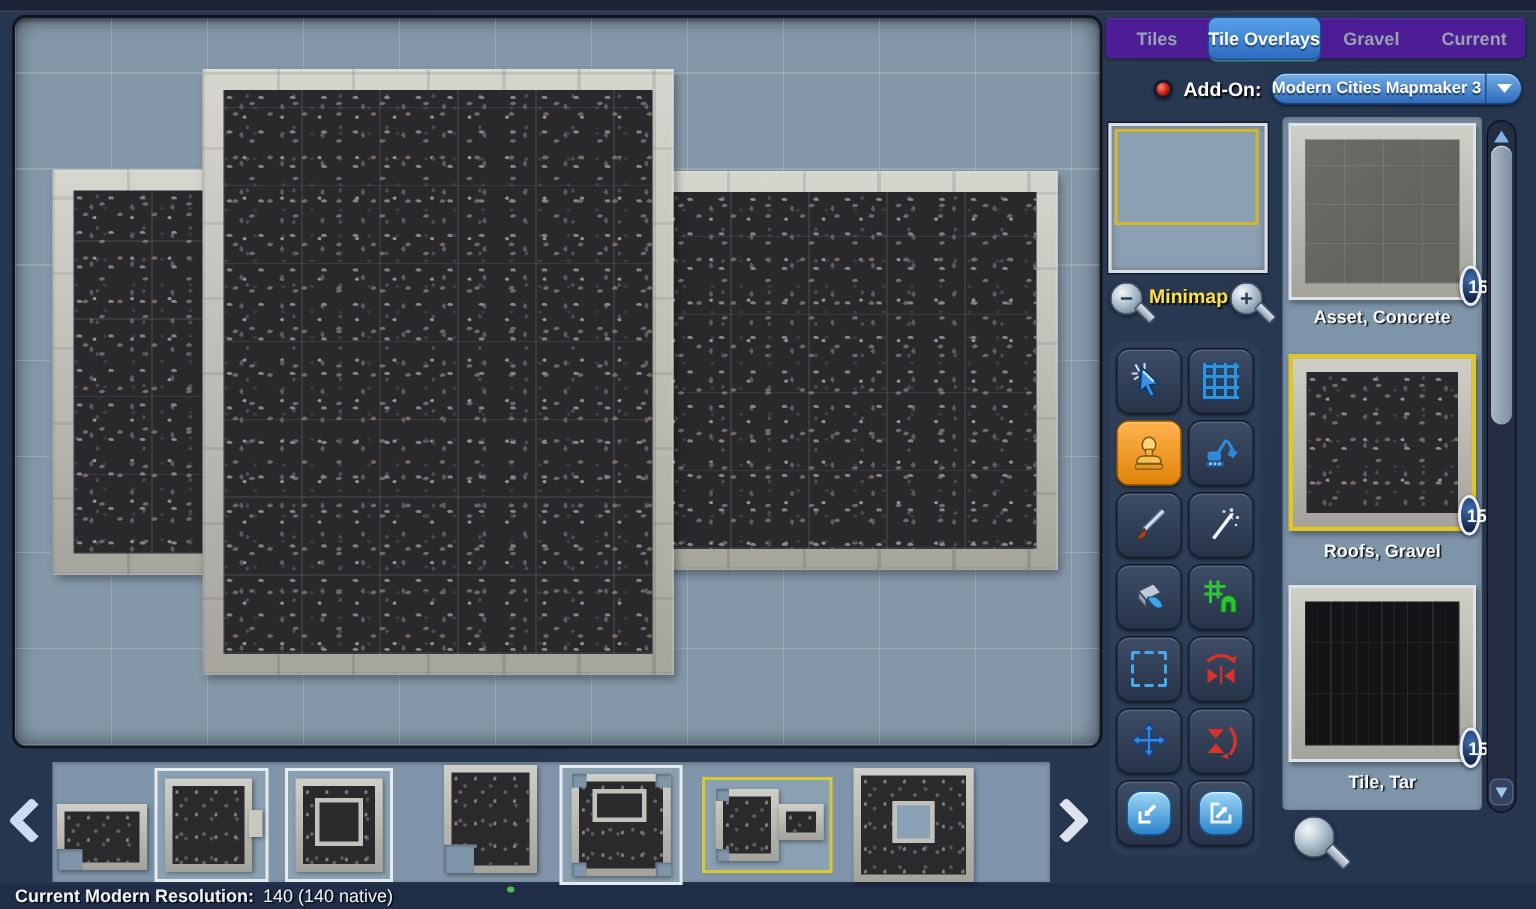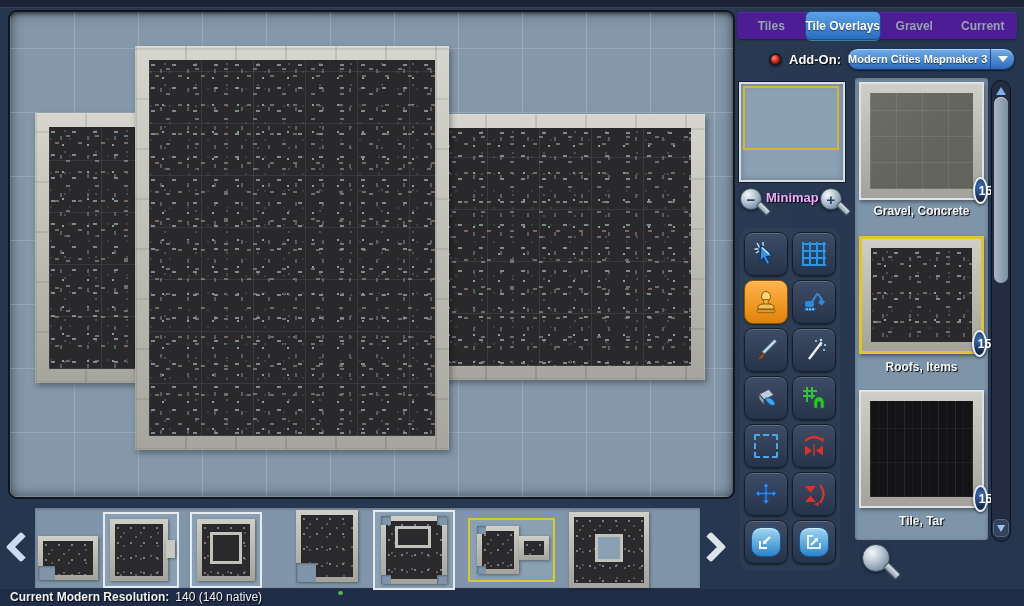--- a/index.html
+++ b/index.html
@@ -95,21 +95,21 @@
               background:linear-gradient(180deg,#74ade8,#2d6abc); border:1px solid #16365e;
               display:flex; align-items:center; box-shadow:inset 0 1px 0 rgba(255,255,255,.45), 0 1px 2px rgba(0,0,0,.5); }
   .dropdown .dd-text { flex:1; color:#fff; font-size:11px; font-weight:bold; text-shadow:0 1px 1px rgba(0,0,0,.6); white-space:nowrap; }
   .dropdown .dd-arrow { width:24px; align-self:stretch; border-left:1px solid #1d4a8c; display:flex; align-items:center; justify-content:center; }
   .dd-caret { width:0; height:0; border-left:5px solid transparent; border-right:5px solid transparent; border-top:6px solid #fff; }
 
   
   .minimap { left:739px; top:82px; width:106px; height:100px; background:#8ba0b2; border:2px solid #d9dfe4;
              box-shadow:0 0 0 1px #141b2a, inset 0 0 6px rgba(0,0,0,.25); }
   .mm-view { position:absolute; left:2px; top:2px; width:96px; height:64px; border:2px solid #d6b62c; }
-  .mm-label { left:766px; top:190px; width:52px; text-align:center; color:#f0abfc; font-size:13px; font-weight:bold; text-shadow:1px 1px 1px #000; }
+  .mm-label { left:766px; top:190px; width:52px; text-align:center; color:#fde047; font-size:13px; font-weight:bold; text-shadow:1px 1px 1px #000; }
   .lens { position:absolute; width:22px; height:22px; border-radius:50%;
           background:radial-gradient(circle at 35% 30%, #f4f8fa, #b8c6d2 40%, #7c93a6 75%, #55687a);
           border:1px solid #3e4e5e; box-shadow:0 1px 3px rgba(0,0,0,.55); cursor:pointer;
           display:flex; align-items:center; justify-content:center; font-weight:bold; color:#25425e; font-size:15px; line-height:1; }
   .lens::after { content:''; position:absolute; width:13px; height:5px; background:linear-gradient(#dfe6ec,#8fa0b0);
                  border:1px solid #4a5a6a; border-radius:2px; transform:rotate(45deg); right:-10px; bottom:-3px; }
   .lens.big { width:28px; height:28px; }
   .lens.big::after { width:16px; height:6px; right:-12px; bottom:-4px; }
 
   
@@ -377,27 +377,27 @@
       <path d="M17 12 v5 h-12 v-12 h5" fill="none" stroke="#fff" stroke-width="2" opacity="0.85"></path>
     </svg>
   </div>
 </div>
 
 <div class="abs palette">
   <div class="tile-preview" style="top:4px;">
     <div class="tex tex-concrete"></div>
     <div class="badge">15</div>
   </div>
-  <div class="tile-label" style="top:126px;">Gravel, Concrete</div>
+  <div class="tile-label" style="top:126px;">Asset, Concrete</div>
 
   <div class="tile-preview sel" style="top:158px;">
     <div class="tex gravel"></div>
     <div class="badge">15</div>
   </div>
-  <div class="tile-label" style="top:282px;">Roofs, Items</div>
+  <div class="tile-label" style="top:282px;">Roofs, Gravel</div>
 
   <div class="tile-preview" style="top:312px;">
     <div class="tex tex-tar"></div>
     <div class="badge">15</div>
   </div>
   <div class="tile-label" style="top:436px;">Tile, Tar</div>
 </div>
 
 <div class="abs scrollbar">
   <div class="sb-up"></div>

